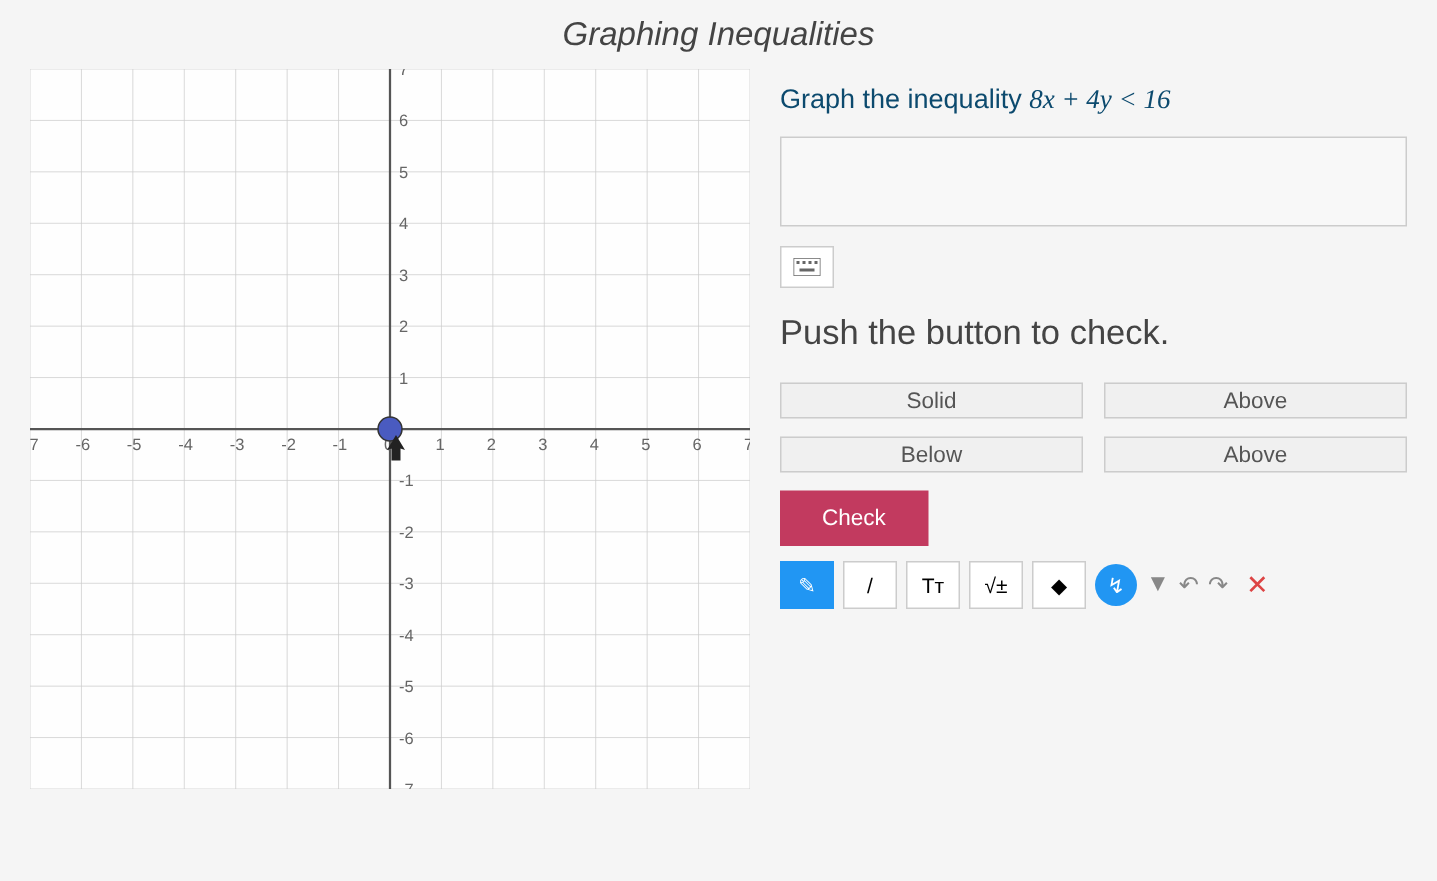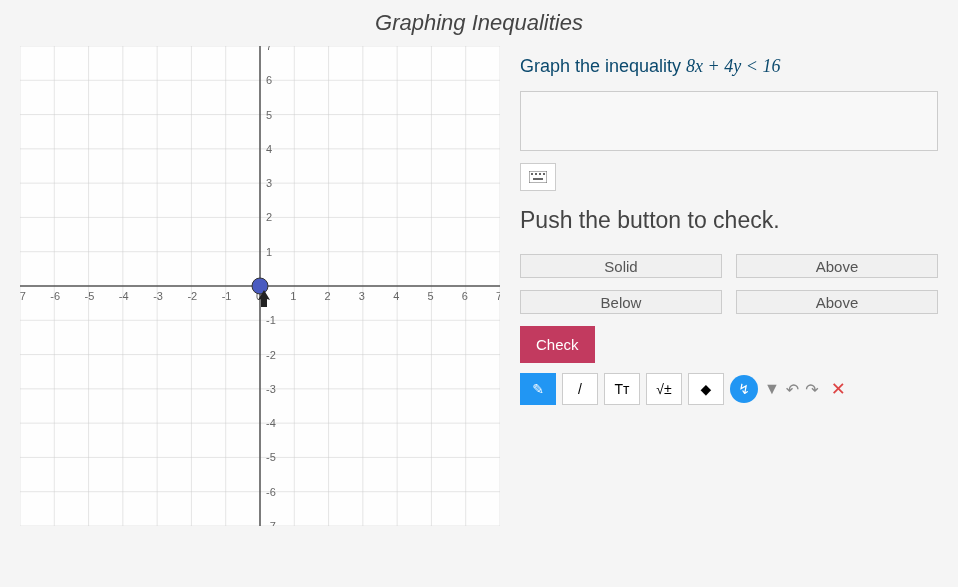--- a/index.html
+++ b/index.html
@@ -89,21 +89,21 @@
       border: 1px solid #ccc;
       background: #f0f0f0;
       font-size: 15px;
       color: #555;
       cursor: pointer;
     }
     .check-btn {
       background: #c23a5f;
       color: #fff;
       border: none;
-      padding: 10px 16px;
+      padding: 10px 28px;
       font-size: 15px;
       cursor: pointer;
       margin-bottom: 10px;
     }
     .toolbar {
       display: flex;
       gap: 6px;
       align-items: center;
     }
     .tool-btn {

